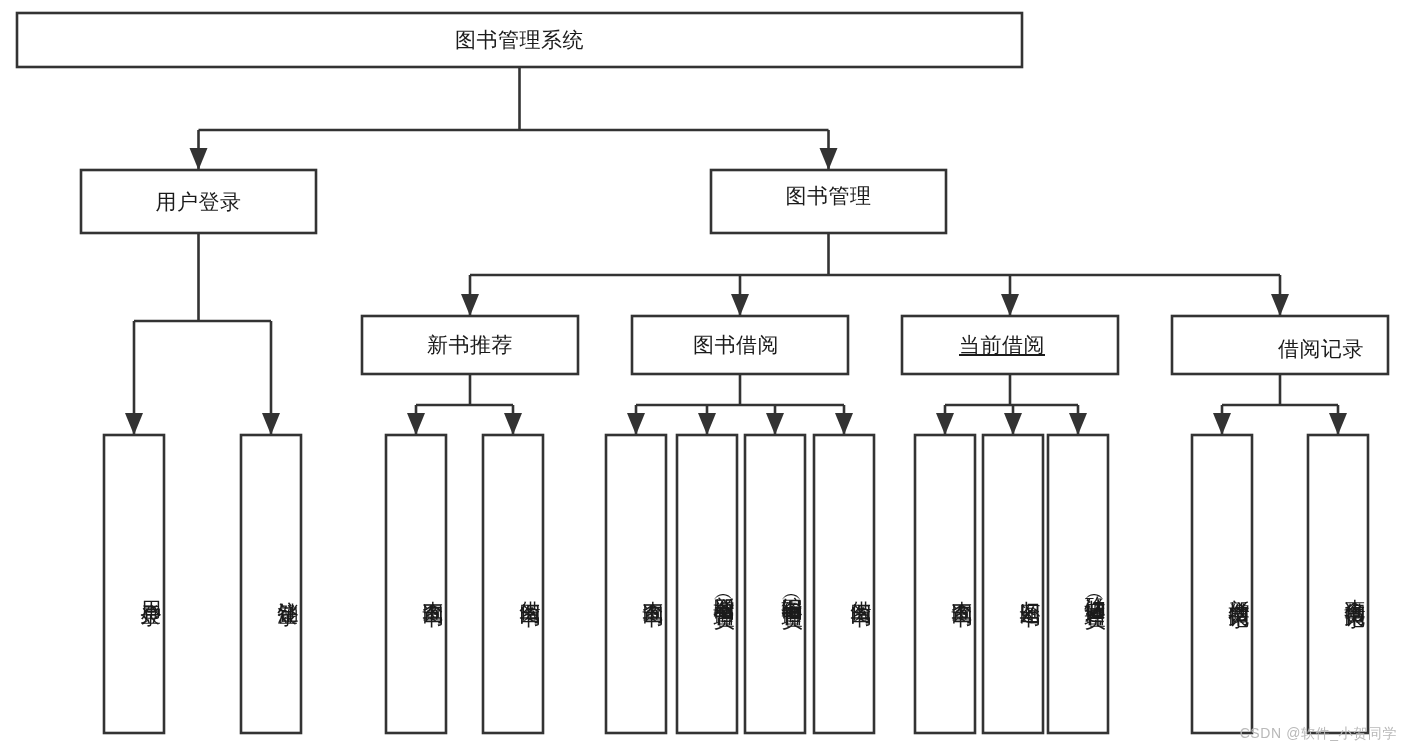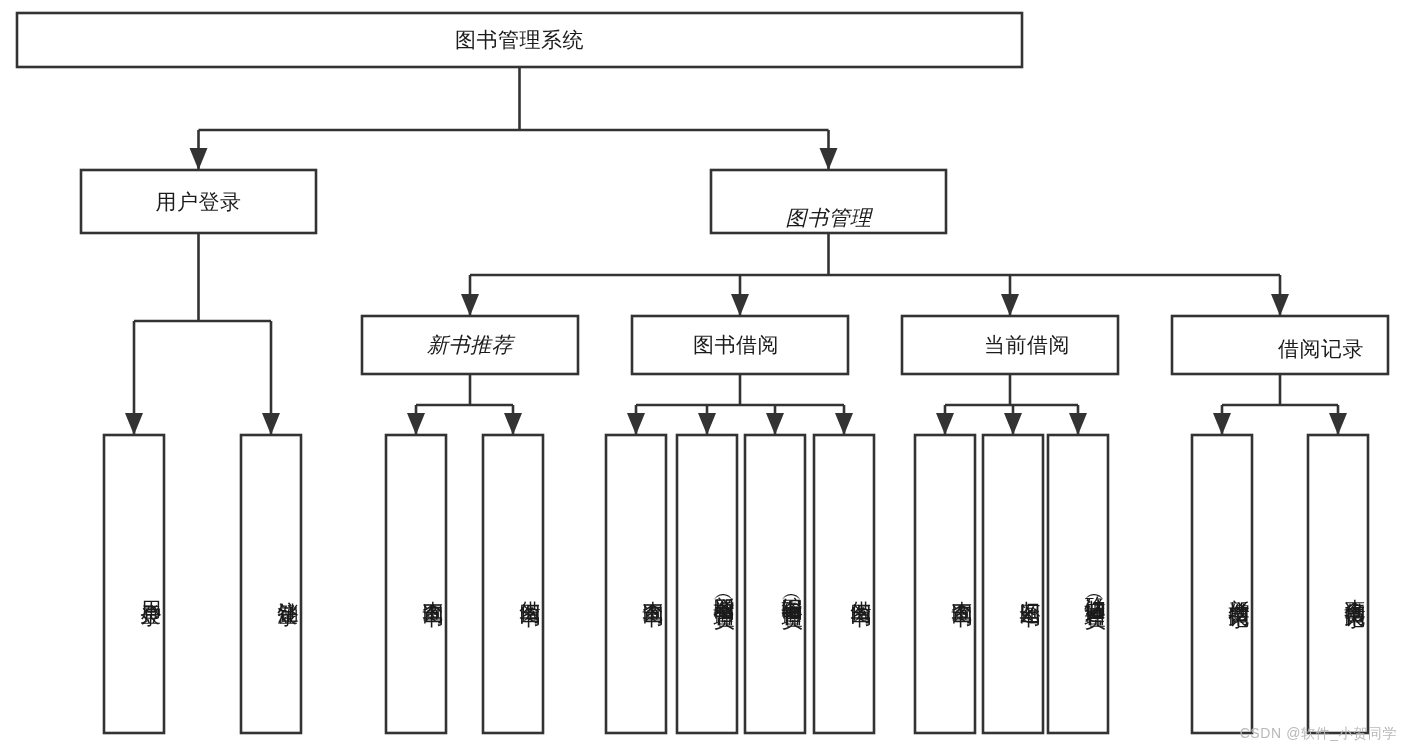--- a/index.html
+++ b/index.html
@@ -160,24 +160,24 @@
         <rect x="983" y="435" width="60" height="298" class="node-box"></rect>
         <rect x="1048" y="435" width="60" height="298" class="node-box"></rect>
         <rect x="1192" y="435" width="60" height="298" class="node-box"></rect>
         <rect x="1308" y="435" width="60" height="298" class="node-box"></rect>
       </g>
   </svg>
 
   <div id="labels-layer">
       <div class="node-label-h" style="left: 17px; top: 13px; width: 1005px; height: 54px;">图书管理系统</div>
       <div class="node-label-h" style="left: 81px; top: 170px; width: 235px; height: 63px;">用户登录</div>
-      <div class="node-label-h" style="left: 711px; top: 186px; width: 235px; height: 63px; font-style: italic;">图书管理</div>
-      <div class="node-label-h" style="left: 362px; top: 316px; width: 216px; height: 58px; font-style: italic;">新书推荐</div>
+      <div class="node-label-h" style="left: 711px; top: 164px; width: 235px; height: 63px;">图书管理</div>
+      <div class="node-label-h" style="left: 362px; top: 316px; width: 216px; height: 58px;">新书推荐</div>
       <div class="node-label-h" style="left: 632px; top: 316px; width: 208px; height: 58px;">图书借阅</div>
-      <div class="node-label-h" style="left: 927px; top: 316px; width: 200px; height: 58px;">当前借阅</div>
+      <div class="node-label-h" style="left: 902px; top: 316px; width: 200px; height: 58px; text-decoration: underline;">当前借阅</div>
       <div class="node-label-h" style="left: 1172px; top: 316px; width: 216px; height: 66px; padding-left: 41px;">借阅记录</div>
       <div class="node-label-v" style="left: 104px; top: 449px; width: 60px; height: 278px;">
         <span>用户登录</span>
       </div>
       <div class="node-label-v" style="left: 241px; top: 449px; width: 60px; height: 278px;">
         <span>注销登录</span>
       </div>
       <div class="node-label-v" style="left: 386px; top: 449px; width: 60px; height: 278px;">
         <span>查询图书</span>
       </div>

